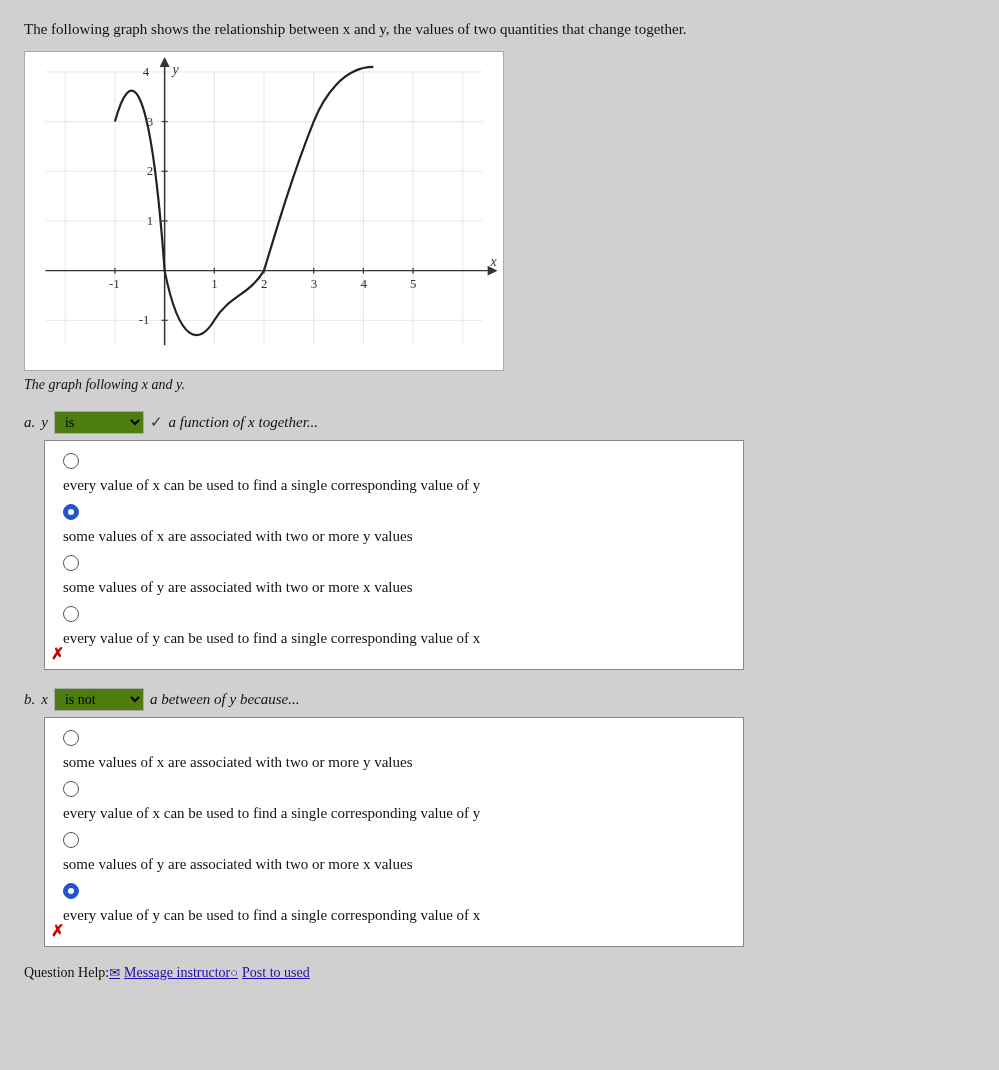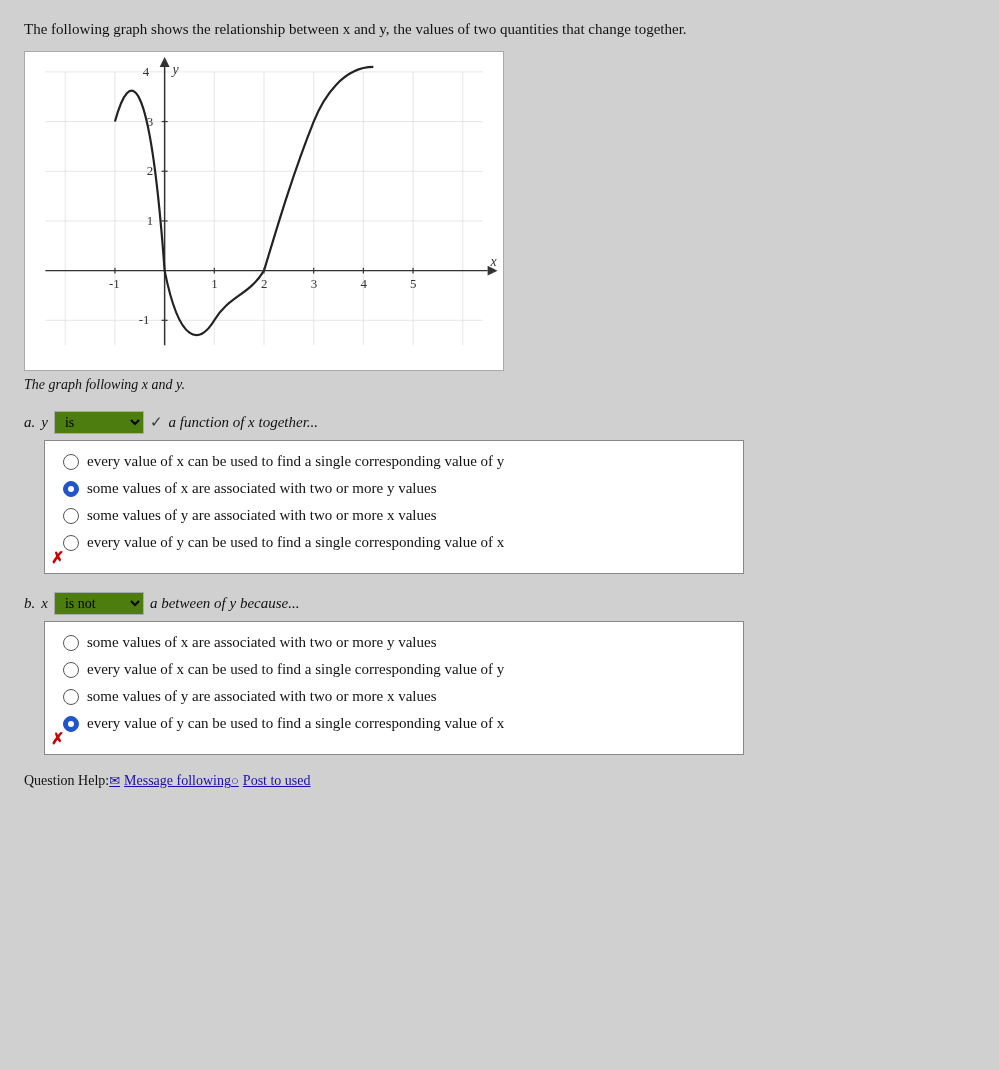--- a/index.html
+++ b/index.html
@@ -68,24 +68,25 @@
 
     .options-box {
       border: 1px solid #888;
       background: white;
       padding: 12px 18px;
       margin-left: 20px;
       position: relative;
     }
     .option-row {
       display: flex;
-      align-items: flex-end;
+      align-items: flex-start;
       gap: 8px;
       margin-bottom: 10px;
       font-size: 15px;
+      flex-direction: column;
     }
     .option-row:last-child {
       margin-bottom: 0;
     }
     .radio-circle {
       width: 16px;
       height: 16px;
       border-radius: 50%;
       border: 1.5px solid #555;
       background: white;
@@ -297,19 +298,19 @@
       <span>every value of y can be used to find a single corresponding value of x</span>
     </div>
     <span class="x-mark">✗</span>
   </div>
 </div>
 
 <div class="question-help">
   <span class="question-help-label">Question Help:</span>
   <span class="help-link">
     <span class="help-icon">✉</span>
-    <span>Message following</span>
+    <span>Message instructor</span>
   </span>
   <span class="help-link">
     <span class="help-icon">○</span>
     <span>Post to used</span>
   </span>
 </div>
 
 </body></html>

